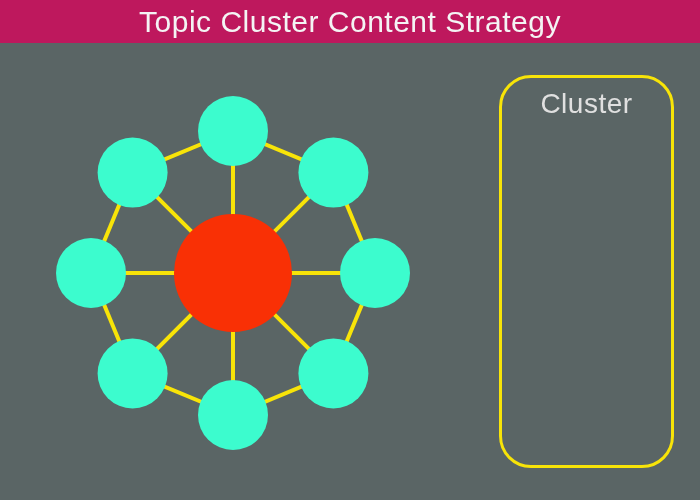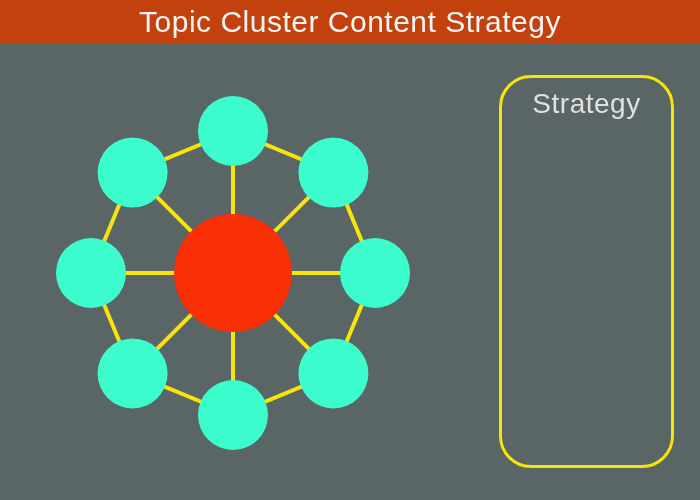--- a/index.html
+++ b/index.html
@@ -50,21 +50,21 @@
     font-size: 28px;
     font-weight: 400;
     letter-spacing: 0.5px;
   }
 </style>
 </head>
 <body style="background: rgb(90, 101, 101);">
 
 <div class="stage">
 
-  <div class="title-bar" style="background: #c2410c;">
+  <div class="title-bar" style="background: #be185d;">
     <span style="color: rgb(244, 244, 244);">Topic Cluster Content Strategy</span>
   </div>
 
   <svg class="diagram-svg" width="700" height="500" viewBox="0 0 700 500" xmlns="http://www.w3.org/2000/svg">
     <g id="diagram-lines">
         <line x1="233" y1="273" x2="233" y2="131" stroke="#f8e408" stroke-width="4"></line>
         <line x1="233" y1="131" x2="333.40916292848976" y2="172.59083707151026" stroke="#f8e408" stroke-width="4"></line>
         <line x1="233" y1="273" x2="333.40916292848976" y2="172.59083707151026" stroke="#f8e408" stroke-width="4"></line>
         <line x1="333.40916292848976" y1="172.59083707151026" x2="375" y2="273" stroke="#f8e408" stroke-width="4"></line>
         <line x1="233" y1="273" x2="375" y2="273" stroke="#f8e408" stroke-width="4"></line>
@@ -87,16 +87,16 @@
         <circle cx="375" cy="273" r="35" fill="#3cfcce"></circle>
         <circle cx="333.40916292848976" cy="373.40916292848976" r="35" fill="#3cfcce"></circle>
         <circle cx="233" cy="415" r="35" fill="#3cfcce"></circle>
         <circle cx="132.59083707151026" cy="373.40916292848976" r="35" fill="#3cfcce"></circle>
         <circle cx="91" cy="273" r="35" fill="#3cfcce"></circle>
         <circle cx="132.59083707151024" cy="172.59083707151026" r="35" fill="#3cfcce"></circle>
       </g>
   </svg>
 
   <div class="content-panel" style="left: 499px; top: 75px; width: 175px; height: 393px; border-radius: 32px; border-color: rgb(248, 228, 8); border-width: 3px;">
-    <span style="color: rgb(224, 224, 224);">Strategy</span>
+    <span style="color: rgb(224, 224, 224);">Cluster</span>
   </div>
 
 </div>
 
 </body></html>

